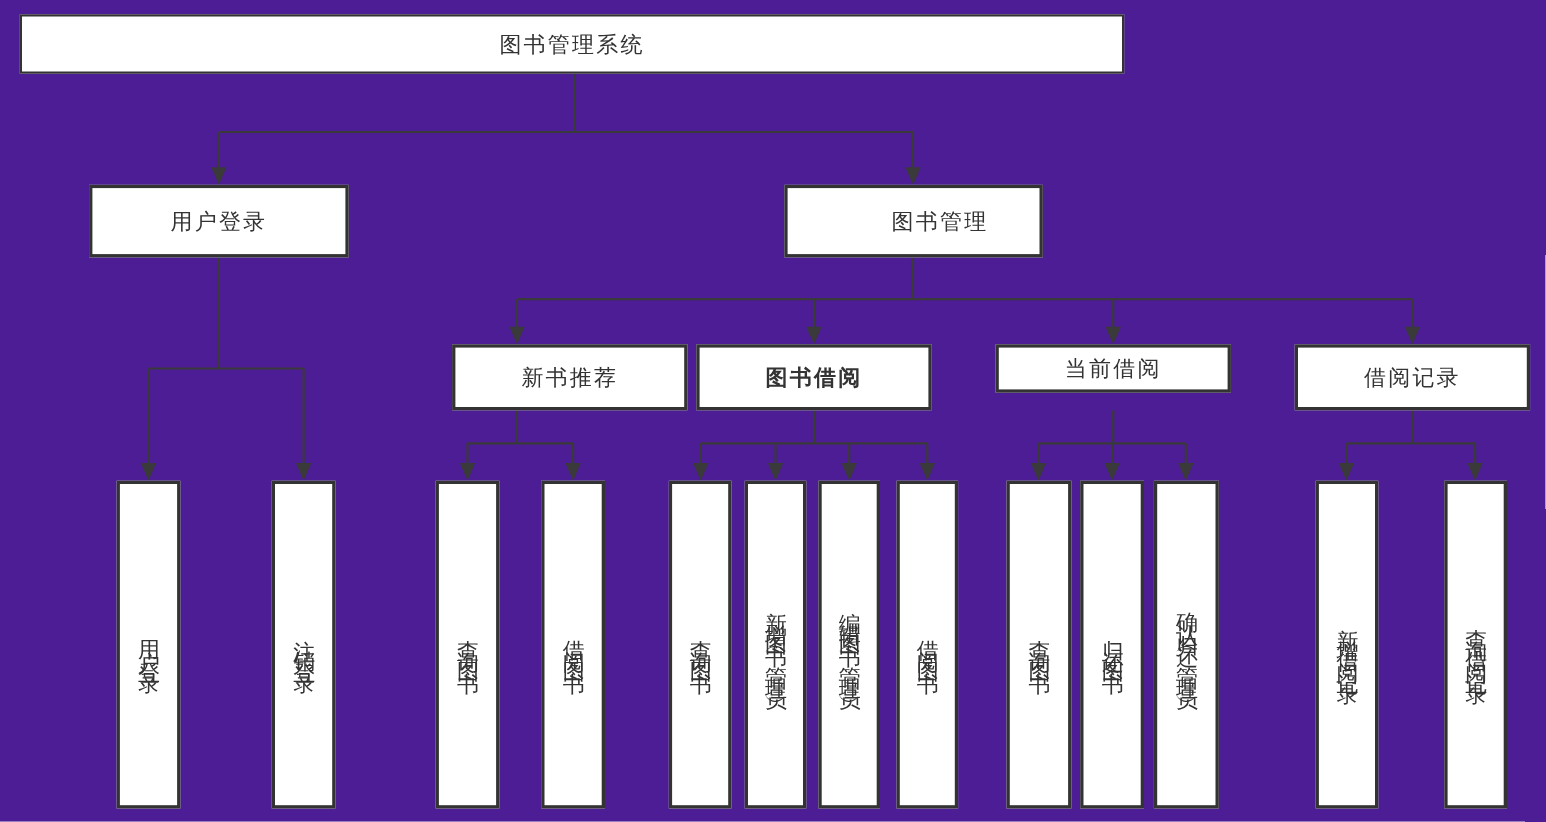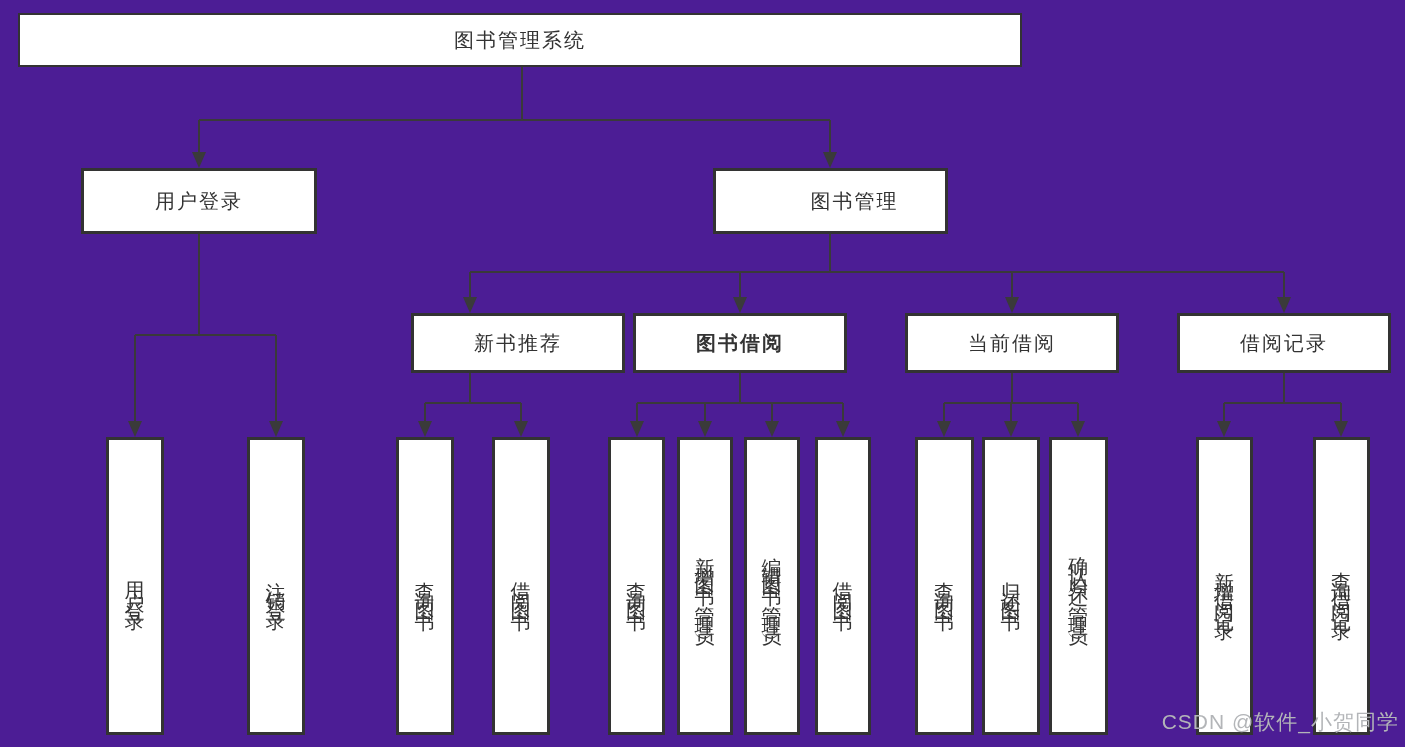--- a/index.html
+++ b/index.html
@@ -141,21 +141,21 @@
     <polygon class="ah" points="1334,421 1348,421 1341,437"></polygon>
   </svg>
 
   <div class="hbox root" style="left:18px; top:13px; width:1004px; height:54px;">图书管理系统</div>
 
   <div class="hbox" style="left:81px; top:168px; width:236px; height:66px;">用户登录</div>
   <div class="hbox" style="left:713px; top:168px; width:235px; height:66px;padding-left:48px;">图书管理</div>
 
   <div class="hbox" style="left:363px; top:313px; width:214px; height:60px;margin-left:48px;">新书推荐</div>
   <div class="hbox" style="left:633px; top:313px; width:214px; height:60px;font-weight:bold;">图书借阅</div>
-  <div class="hbox" style="left:905px; top:313px; width:214px; height:60px;">当前借阅</div>
+  <div class="hbox" style="left:905px; top:313px; width:214px; height:44px;">当前借阅</div>
   <div class="hbox" style="left:1177px; top:313px; width:214px; height:60px;">借阅记录</div>
 
   <div class="vbox" style="left:106px; width:58px;">
     <span class="vtext">用户登录</span>
   </div>
   <div class="vbox" style="left:247px; width:58px;">
     <span class="vtext">注销登录</span>
   </div>
 
   <div class="vbox" style="left:396px; width:58px;">
@@ -188,15 +188,14 @@
     <span class="vtext">确认归还（管理员）</span>
   </div>
 
   <div class="vbox" style="left:1196px; width:57px;">
     <span class="vtext">新增借阅记录</span>
   </div>
   <div class="vbox" style="left:1313px; width:57px;">
     <span class="vtext">查询借阅记录</span>
   </div>
 
-  <div class="watermark">CSDN @软件_小贺同学</div>
 
 </div>
 
 </body></html>

